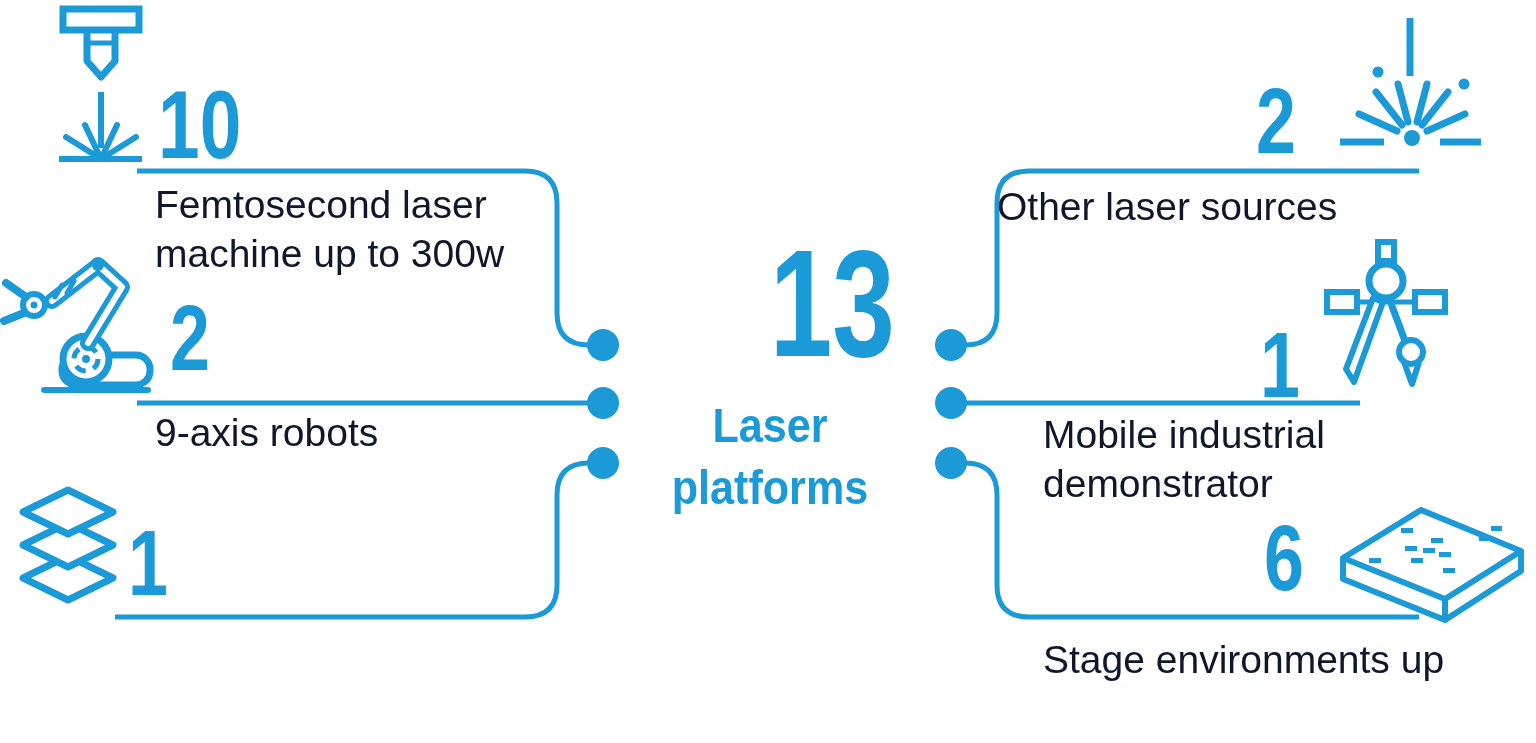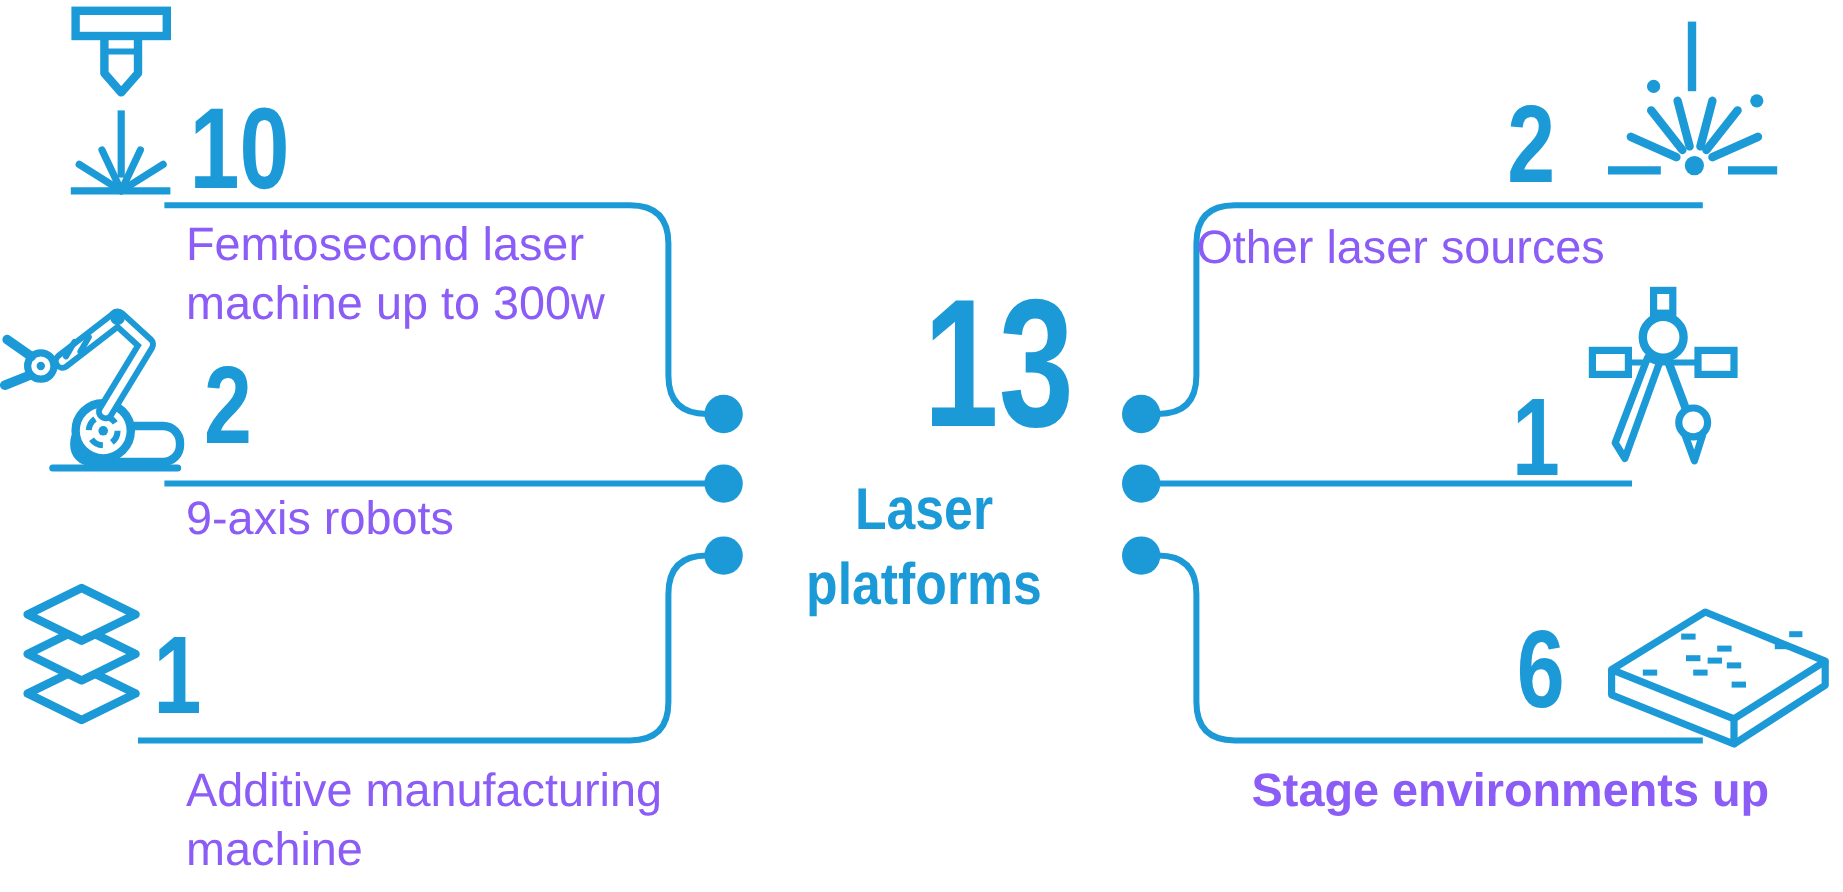--- a/index.html
+++ b/index.html
@@ -14,21 +14,21 @@
   svg{display:block;overflow:visible;}
   .num{
     color:#1B9AD7;
     font-weight:bold;
     line-height:1;
     white-space:nowrap;
     transform:scaleX(0.78);
     transform-origin:0 0;
   }
   .label{
-    color:#8b5cf6;
+    color:#0f172a;
     font-size:39px;
     line-height:49px;
     white-space:nowrap;
   }
   .big-num-wrap{
     left:686px;top:227px;width:240px;
     text-align:right;
   }
   .big-num{
     color:#1B9AD7;font-weight:bold;font-size:152px;line-height:1;
@@ -126,24 +126,20 @@
   </div>
 
   <svg class="abs" style="left:16px;top:486px;" width="104" height="128" viewBox="0 0 104 128">
     <g stroke="#1B9AD7" stroke-width="7" stroke-linejoin="round" fill="#ffffff">
       <path d="M52 70 L97 92 L52 114 L7 92 Z"></path>
       <path d="M52 37 L97 59 L52 81 L7 59 Z"></path>
       <path d="M52 4 L97 26 L52 48 L7 26 Z"></path>
     </g>
   </svg>
   <div class="abs num" style="left:128px;top:517px;font-size:92px;">1</div>
-  <div class="abs label" style="left:155px;top:635px;">
-    <div>Additive manufacturing</div>
-    <div>machine</div>
-  </div>
 
   <svg class="abs" style="left:1340px;top:18px;" width="142" height="134" viewBox="0 0 142 134">
     <g stroke="#1B9AD7" fill="none">
       <path d="M70 0 V58" stroke-width="7"></path>
       <g stroke-width="7" stroke-linecap="round">
         <path d="M57 113 L19 96"></path>
         <path d="M62 107 L36 74"></path>
         <path d="M68 104 L58 66"></path>
         <path d="M77 104 L87 66"></path>
         <path d="M82 107 L108 74"></path>
@@ -170,20 +166,24 @@
       <circle cx="61" cy="41" r="17" fill="#ffffff" stroke-width="7"></circle>
       <rect x="2" y="52" width="30" height="20" fill="#ffffff" stroke-width="6"></rect>
       <rect x="90" y="52" width="30" height="20" fill="#ffffff" stroke-width="6"></rect>
       <path d="M48 58 L21 129 L29 142 L58 62 Z" fill="#ffffff" stroke-width="6" stroke-linejoin="round"></path>
       <path d="M64 58 L80 101" stroke-width="7"></path>
       <circle cx="86" cy="112" r="12" fill="#ffffff" stroke-width="6"></circle>
       <path d="M79 122 L87 144 L94 122" stroke-width="6" stroke-linejoin="round"></path>
     </g>
   </svg>
   <div class="abs num" style="left:1260px;top:319px;font-size:92px;">1</div>
+  <div class="abs label" style="left:1043px;top:410px;">
+    <div>Mobile industrial</div>
+    <div>demonstrator</div>
+  </div>
 
   <svg class="abs" style="left:1333px;top:502px;" width="200" height="122" viewBox="0 0 200 122">
     <g stroke="#1B9AD7" stroke-width="6" stroke-linejoin="round" fill="none">
       <path d="M10 56 L88 8 L188 49 L112 97 Z"></path>
       <path d="M10 56 V77 L112 118 V97"></path>
       <path d="M188 49 V69 L112 118"></path>
     </g>
     <g fill="#1B9AD7" stroke="none">
       <rect x="68" y="26" width="12" height="5"></rect>
       <rect x="98" y="36" width="12" height="5"></rect>
@@ -191,17 +191,17 @@
       <rect x="90" y="46" width="12" height="5"></rect>
       <rect x="106" y="50" width="12" height="5"></rect>
       <rect x="78" y="56" width="12" height="5"></rect>
       <rect x="146" y="34" width="12" height="5"></rect>
       <rect x="110" y="66" width="12" height="5"></rect>
       <rect x="36" y="56" width="12" height="5"></rect>
       <rect x="158" y="24" width="11" height="5"></rect>
     </g>
   </svg>
   <div class="abs num" style="left:1264px;top:512px;font-size:92px;">6</div>
-  <div class="abs label" style="left:1043px;top:635px;font-weight:bold;">
+  <div class="abs label" style="left:1043px;top:635px;">
     <div>Stage environments up</div>
   </div>
 
 </div>
 
 </body></html>

